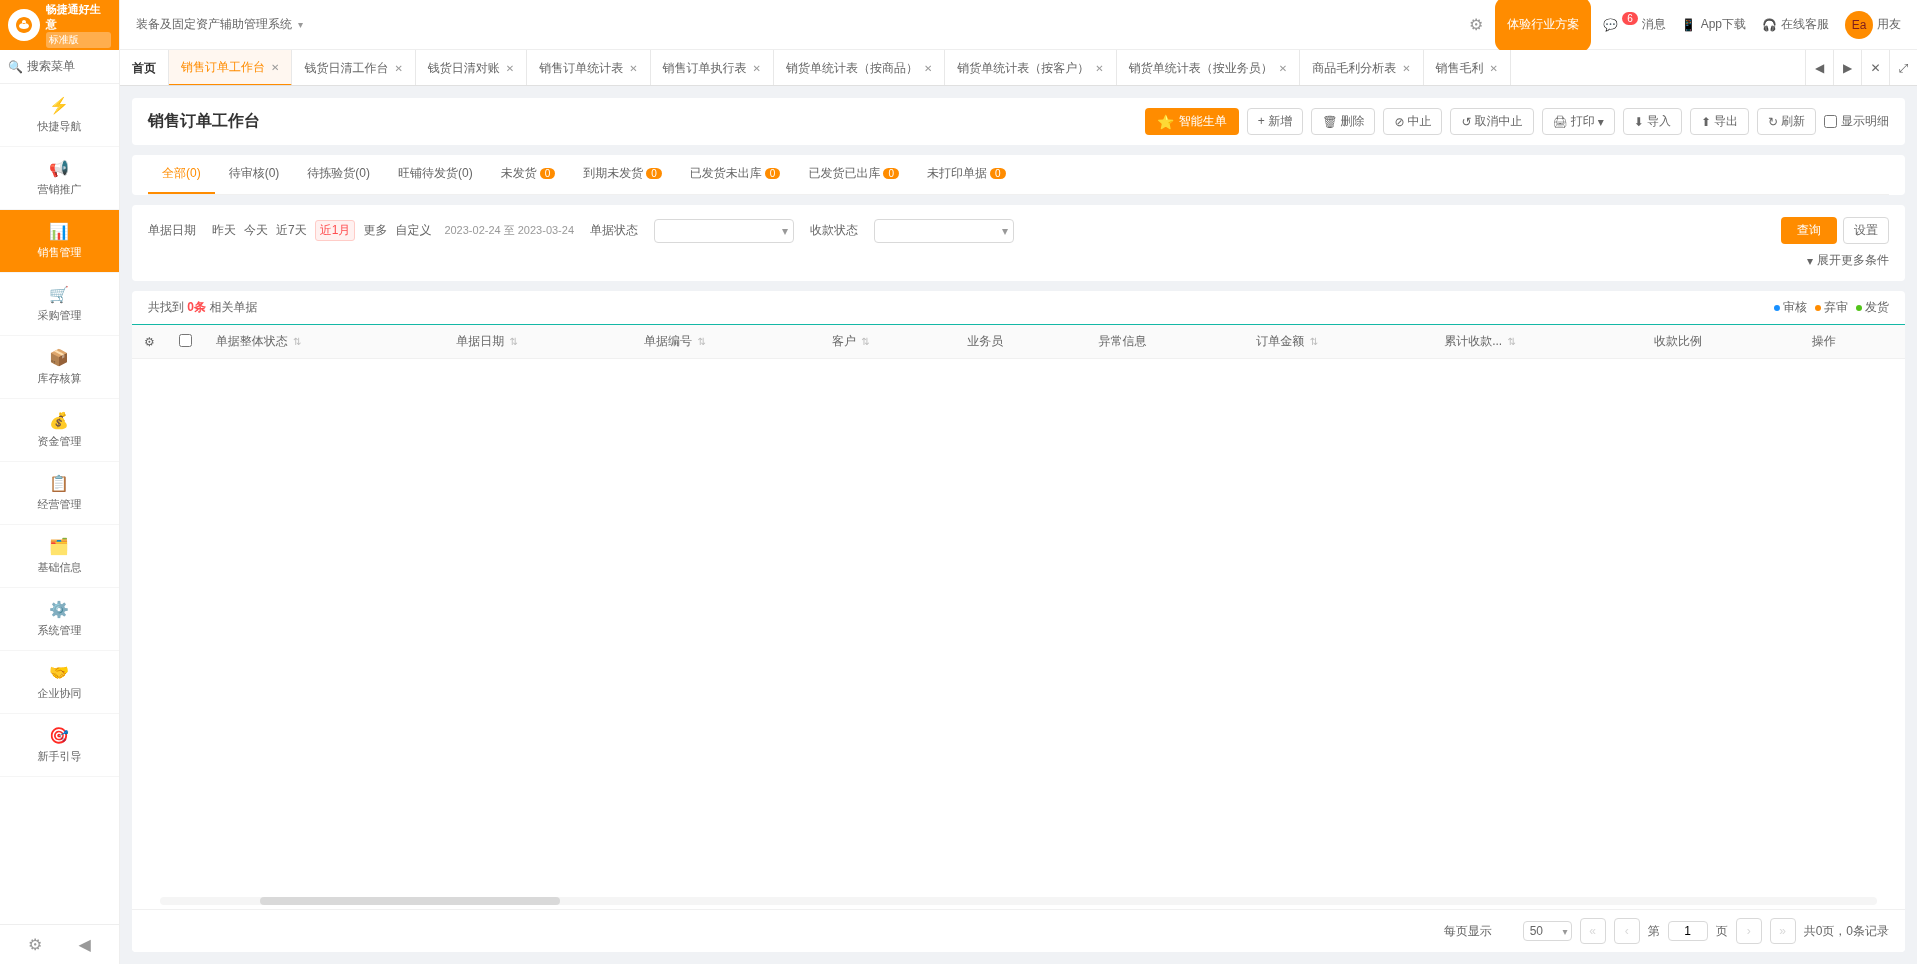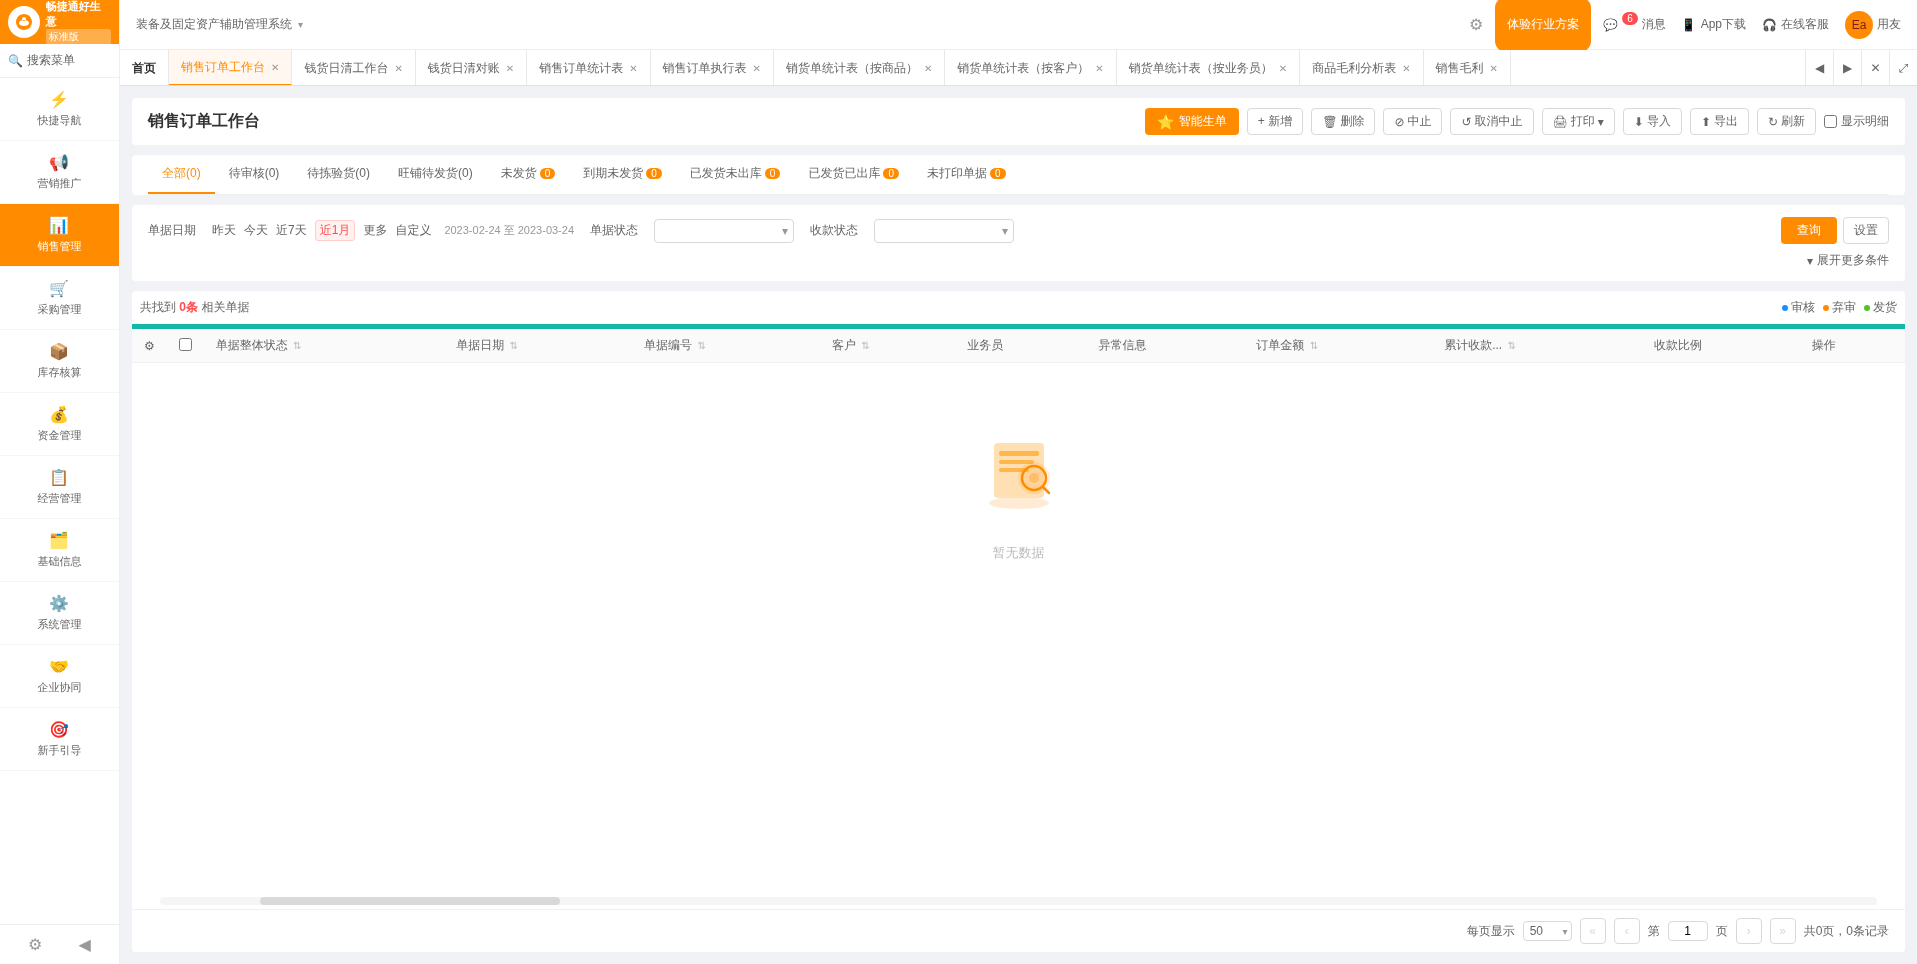--- a/index.html
+++ b/index.html
@@ -1,20 +1,20 @@
 <!DOCTYPE html>
 <html><head>
   <meta charset="utf-8">
   <style>
     * { box-sizing: border-box; margin: 0; padding: 0; font-family: 'Microsoft YaHei', Arial, sans-serif; font-size: 12px; }
     body { display: flex; height: 964px; overflow: hidden; background: #f5f5f5; }
 
     
     .sidebar { width: 120px; background: #fff; display: flex; flex-direction: column; border-right: 1px solid #eee; flex-shrink: 0; }
-    .sidebar-logo { background: #ff8c00; color: #fff; padding: 8px; display: flex; align-items: center; gap: 6px; height: 44px; }
+    .sidebar-logo { background: #ff8c00; color: #fff; padding: 8px; display: flex; align-items: center; gap: 6px; height: 50px; }
     .sidebar-logo-icon { width: 32px; height: 32px; background: #fff; border-radius: 50%; display: flex; align-items: center; justify-content: center; }
     .sidebar-logo-icon svg { width: 20px; height: 20px; }
     .sidebar-logo-badge { font-size: 10px; background: rgba(255,255,255,0.3); border-radius: 3px; padding: 1px 3px; }
     .sidebar-search { display: flex; align-items: center; padding: 8px; gap: 4px; color: #666; cursor: pointer; border-bottom: 1px solid #f0f0f0; }
     .sidebar-nav-item { display: flex; flex-direction: column; align-items: center; padding: 12px 8px; cursor: pointer; color: #666; border-bottom: 1px solid #f5f5f5; gap: 4px; }
     .sidebar-nav-item.active { background: #ff8c00; color: #fff; }
     .sidebar-nav-item .nav-icon { font-size: 16px; }
     .sidebar-nav-item .nav-label { font-size: 11px; }
     .sidebar-bottom { margin-top: auto; display: flex; justify-content: space-around; padding: 10px; border-top: 1px solid #eee; }
     .sidebar-bottom-btn { cursor: pointer; color: #999; font-size: 16px; }
@@ -71,21 +71,21 @@
     .filter-date-opt.active { color: #ff4d4f; background: #fff1f0; border-radius: 3px; padding: 1px 4px; border: 1px solid #ffccc7; }
     .filter-select { border: 1px solid #d9d9d9; border-radius: 4px; padding: 4px 24px 4px 8px; color: #666; background: #fff; cursor: pointer; min-width: 140px; appearance: none; position: relative; }
     .filter-select-wrap { position: relative; display: inline-block; }
     .filter-select-wrap::after { content: '▾'; position: absolute; right: 6px; top: 50%; transform: translateY(-50%); color: #999; pointer-events: none; }
     .filter-expand { display: flex; align-items: center; gap: 4px; color: #666; cursor: pointer; margin-left: auto; }
     .btn-query { background: #ff8c00; color: #fff; border: none; border-radius: 4px; padding: 5px 16px; cursor: pointer; font-size: 12px; }
     .btn-setting { background: none; border: 1px solid #d9d9d9; border-radius: 4px; padding: 4px 10px; color: #666; cursor: pointer; font-size: 12px; }
 
     
     .table-area { background: #fff; border-radius: 4px; flex: 1; display: flex; flex-direction: column; overflow: hidden; }
-    .table-toolbar { padding: 8px 8px; display: flex; align-items: flex-end; justify-content: space-between; border-bottom: 5px solid #14b8a6; }
+    .table-toolbar { padding: 8px 16px; display: flex; align-items: flex-end; justify-content: space-between; border-bottom: 1px solid #14b8a6; }
     .table-count { color: #666; }
     .table-count strong { color: #ff4d4f; }
     .table-batch-actions { display: flex; gap: 8px; }
     .batch-btn { cursor: pointer; color: #666; display: flex; align-items: center; gap: 3px; }
     .batch-btn .dot { width: 6px; height: 6px; border-radius: 50%; display: inline-block; }
     .dot-blue { background: #1890ff; }
     .dot-orange { background: #ff8c00; }
     .dot-green { background: #52c41a; }
 
     
@@ -102,21 +102,21 @@
     .empty-text { color: #bbb; font-size: 13px; }
 
     
     .scrollbar-area { height: 8px; background: #f5f5f5; margin: 0 12px; position: relative; border-radius: 4px; overflow: hidden; }
     .scrollbar-thumb { width: 300px; height: 8px; background: #d9d9d9; border-radius: 4px; position: absolute; left: 100px; top: 0; cursor: pointer; }
 
     
     .pagination { padding: 8px 16px; display: flex; align-items: center; justify-content: flex-end; gap: 8px; border-top: 1px solid #f0f0f0; background: #fff; }
     .pagination-label { color: #666; }
     .pagination-select { border: 1px solid #d9d9d9; border-radius: 4px; padding: 2px 20px 2px 6px; color: #666; appearance: none; background: #fff; cursor: pointer; }
-    .pagination-select-wrap { position: relative; display: inline-block; }
+    .pagination-select-wrap { position: relative; display: inline-block; margin-left: 23px; }
     .pagination-select-wrap::after { content: '▾'; position: absolute; right: 4px; top: 50%; transform: translateY(-50%); color: #999; pointer-events: none; font-size: 10px; }
     .pagination-btn { width: 26px; height: 26px; border: 1px solid #d9d9d9; border-radius: 4px; background: #fff; display: flex; align-items: center; justify-content: center; cursor: pointer; color: #666; font-size: 12px; }
     .pagination-btn.disabled { color: #d9d9d9; cursor: not-allowed; }
     .pagination-page-input { border: 1px solid #d9d9d9; border-radius: 4px; width: 40px; text-align: center; padding: 2px 4px; }
     .pagination-total { color: #666; }
   </style>
 </head>
 <body>
 
 <div class="sidebar">
@@ -459,36 +459,20 @@
               </th>
               <th>
                 <span>操作</span>
               </th>
             </tr>
           </thead>
           <tbody>
           </tbody>
         </table>
 
-        <div class="empty-state">
-          <div class="empty-icon">
-            <svg width="100" height="90" viewBox="0 0 100 90">
-              <ellipse cx="50" cy="80" rx="30" ry="6" fill="#ffd8a8" opacity="0.5"></ellipse>
-              <rect x="25" y="20" width="50" height="55" rx="4" fill="#ffe0b2"></rect>
-              <rect x="30" y="28" width="40" height="5" rx="2" fill="#ffb74d"></rect>
-              <rect x="30" y="37" width="35" height="4" rx="2" fill="#ffb74d"></rect>
-              <rect x="30" y="45" width="30" height="4" rx="2" fill="#ffb74d"></rect>
-              <circle cx="65" cy="55" r="16" fill="#ff8c00" opacity="0.15"></circle>
-              <circle cx="65" cy="55" r="12" fill="none" stroke="#ff8c00" stroke-width="2.5"></circle>
-              <line x1="73.5" y1="63.5" x2="80" y2="70" stroke="#ff8c00" stroke-width="2.5" stroke-linecap="round"></line>
-              <circle cx="65" cy="55" r="5" fill="#ff8c00" opacity="0.3"></circle>
-            </svg>
-          </div>
-          <div class="empty-text">暂无数据</div>
-        </div>
       </div>
 
       <div style="padding:4px 16px;background:#fff;">
         <div class="scrollbar-area">
           <div class="scrollbar-thumb"></div>
         </div>
       </div>
 
       <div class="pagination">
         <span class="pagination-label">每页显示</span>

